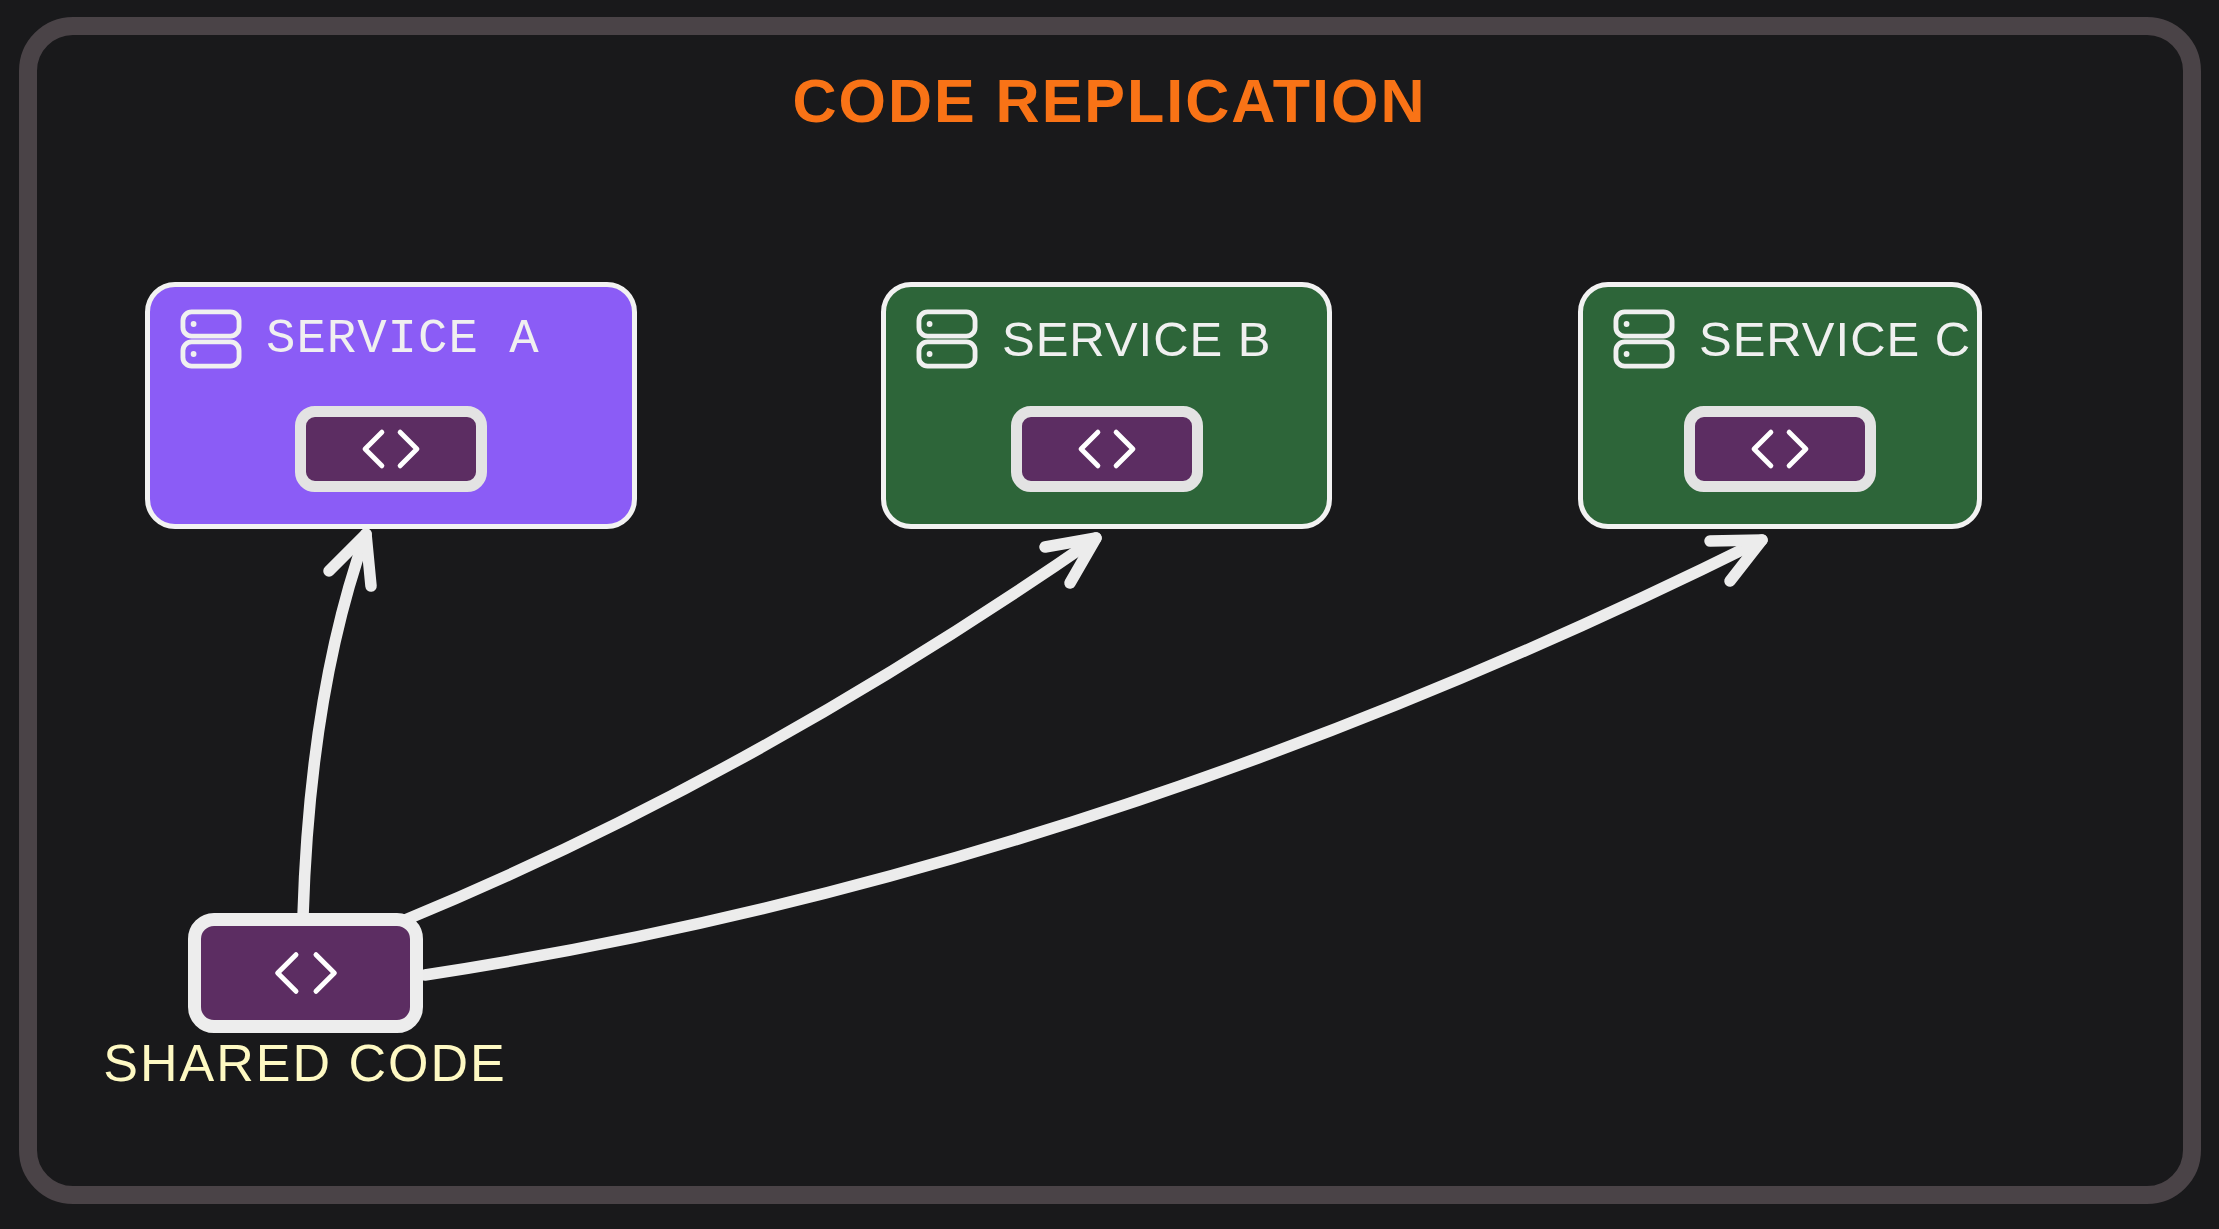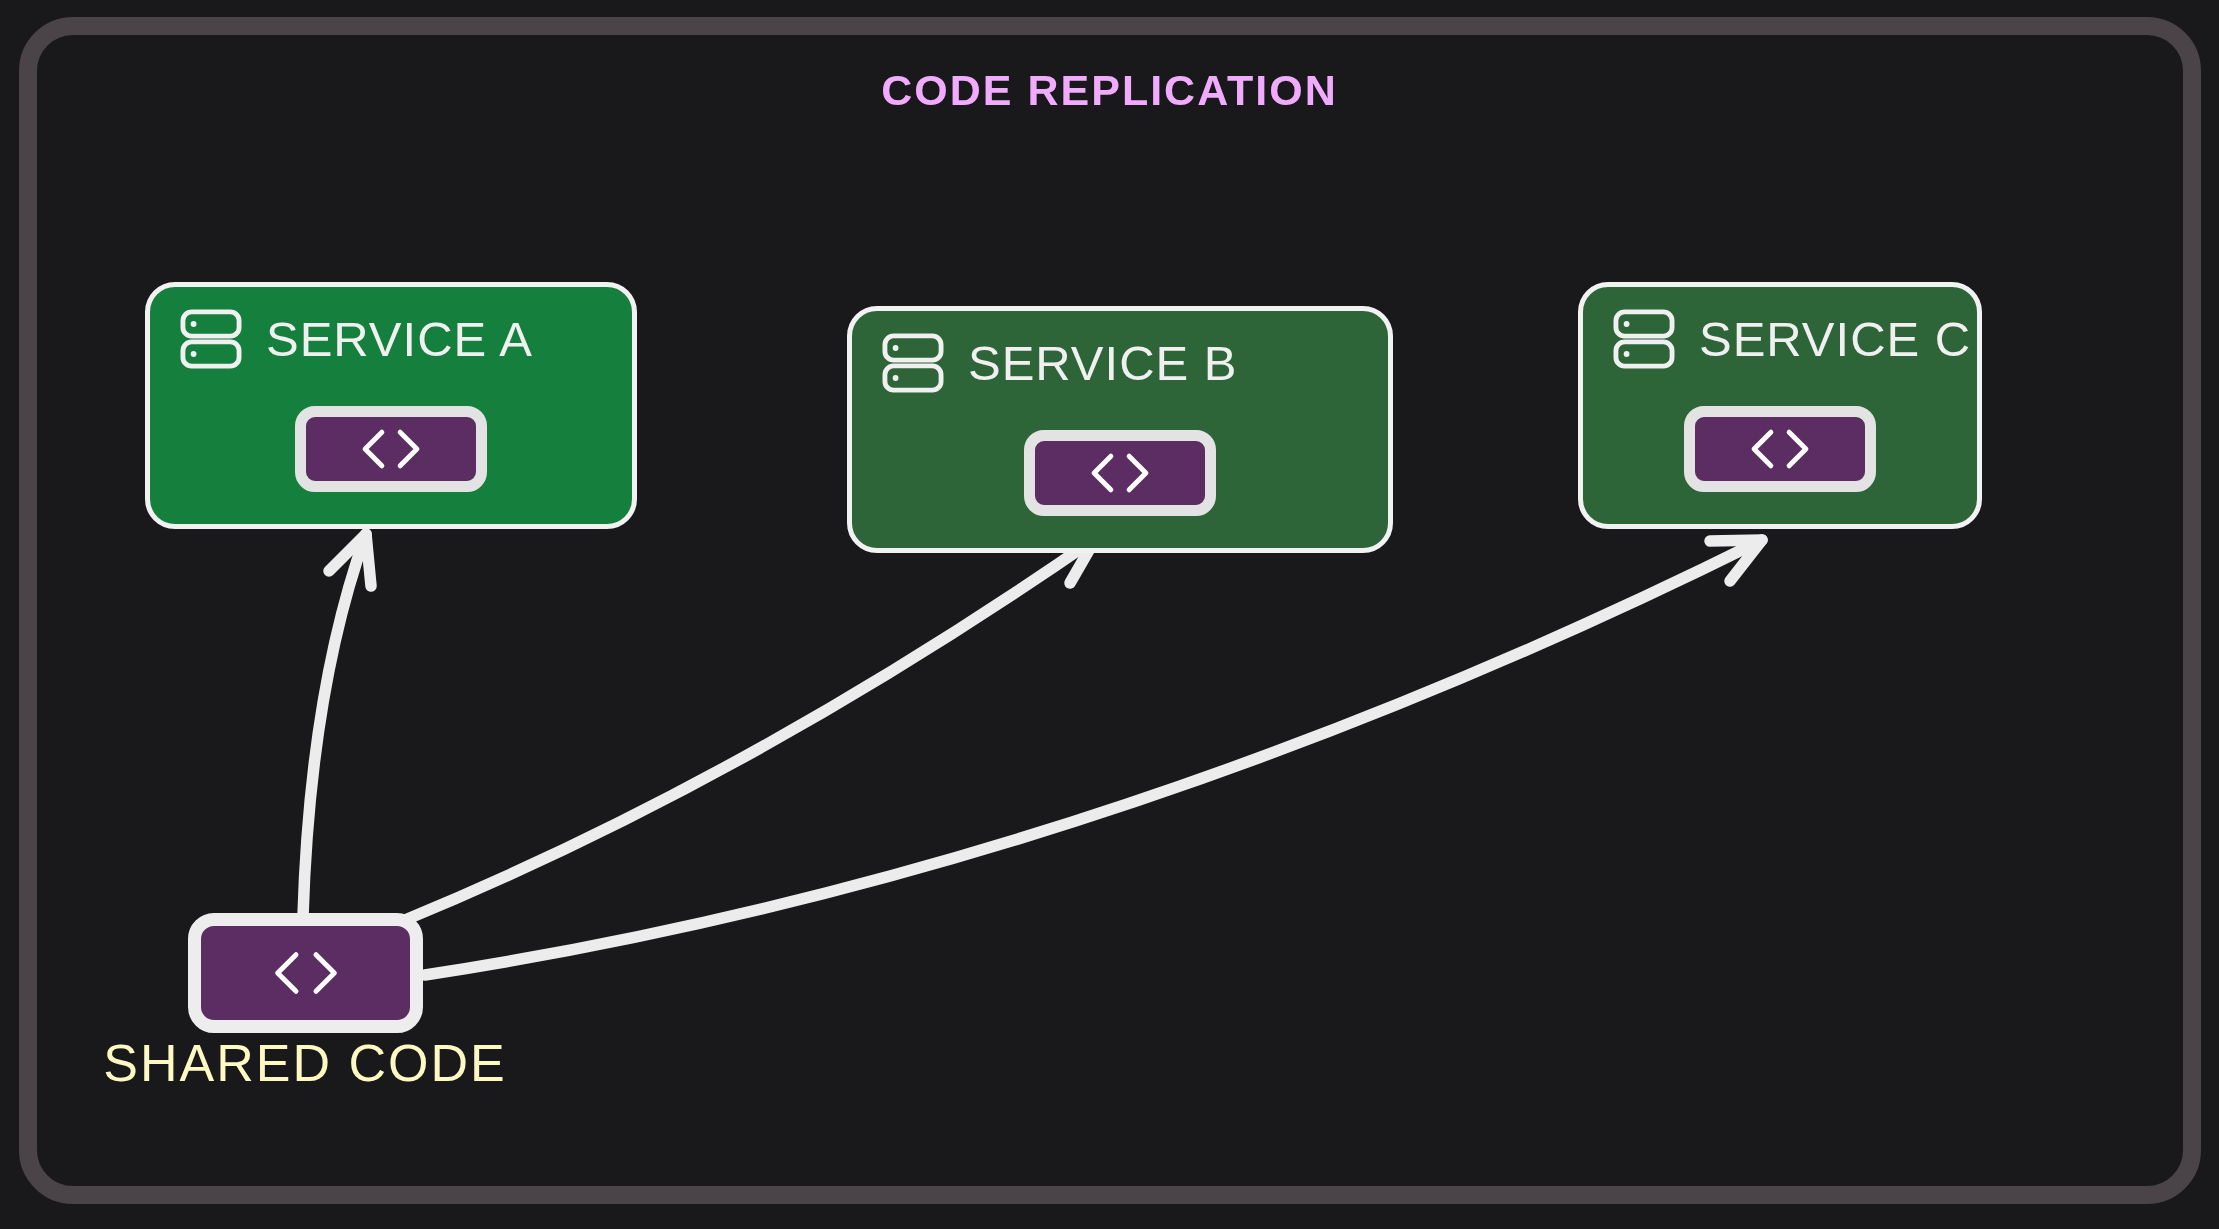--- a/index.html
+++ b/index.html
@@ -25,24 +25,24 @@
     border-radius: 54px;
     box-sizing: border-box;
     z-index: 0;
   }
   .title {
     position: absolute;
     left: 0;
     top: 66px;
     width: 100%;
     text-align: center;
-    font-size: 43px;
+    font-size: 61px;
     font-weight: bold;
     letter-spacing: 2px;
-    color: #f0abfc;
+    color: #f97316;
     z-index: 3;
   }
   .arrows-layer {
     position: absolute;
     left: 0;
     top: 0;
     width: 2219px;
     height: 1229px;
     z-index: 1;
   }
@@ -57,21 +57,21 @@
     position: absolute;
     top: 282px;
     height: 247px;
     background: #2d6539;
     border: 5px solid #f2f2f2;
     border-radius: 30px;
     box-sizing: border-box;
     z-index: 2;
   }
   .service-box.a { left: 145px; width: 492px; }
-  .service-box.b { left: 847px; width: 546px; margin-top: 24px; }
+  .service-box.b { left: 881px; width: 451px; }
   .service-box.c { left: 1578px; width: 404px; }
   .svc-header {
     position: absolute;
     left: 30px;
     top: 22px;
     display: flex;
     align-items: center;
     gap: 24px;
   }
   .svc-label {
@@ -134,21 +134,21 @@
 
   <svg class="arrows-layer" viewBox="0 0 2219 1229">
     <path d="M 303 916 Q 310 690 366 534" style="stroke: rgb(236, 236, 236);"></path>
     <path d="M 329 571 L 366 534 L 371 586" style="stroke: rgb(236, 236, 236);"></path>
     <path d="M 405 920 Q 750 778 1096 538" style="stroke: rgb(236, 236, 236);"></path>
     <path d="M 1045 547 L 1096 538 L 1070 583" style="stroke: rgb(236, 236, 236);"></path>
     <path d="M 425 975 Q 1093 873 1762 540" style="stroke: rgb(236, 236, 236);"></path>
     <path d="M 1710 541 L 1762 540 L 1730 581" style="stroke: rgb(236, 236, 236);"></path>
   </svg>
 
-  <div class="service-box a" style="background-color: #15803d;">
+  <div class="service-box a" style="background-color: #8b5cf6; font-family: Liberation Mono, monospace;">
     <div class="svc-header">
       <svg class="icon-svg" width="62" height="60" viewBox="0 0 64 62">
         <rect x="3" y="3" width="58" height="25" rx="9" fill="none" stroke="#f0f0f0" stroke-width="5"></rect>
         <rect x="3" y="34" width="58" height="25" rx="9" fill="none" stroke="#f0f0f0" stroke-width="5"></rect>
         <circle cx="14" cy="15.5" r="3" fill="#f0f0f0"></circle>
         <circle cx="14" cy="46.5" r="3" fill="#f0f0f0"></circle>
       </svg>
       <span class="svc-label">SERVICE A</span>
     </div>
     <div class="code-btn" style="background-color: rgb(92, 45, 98);">

